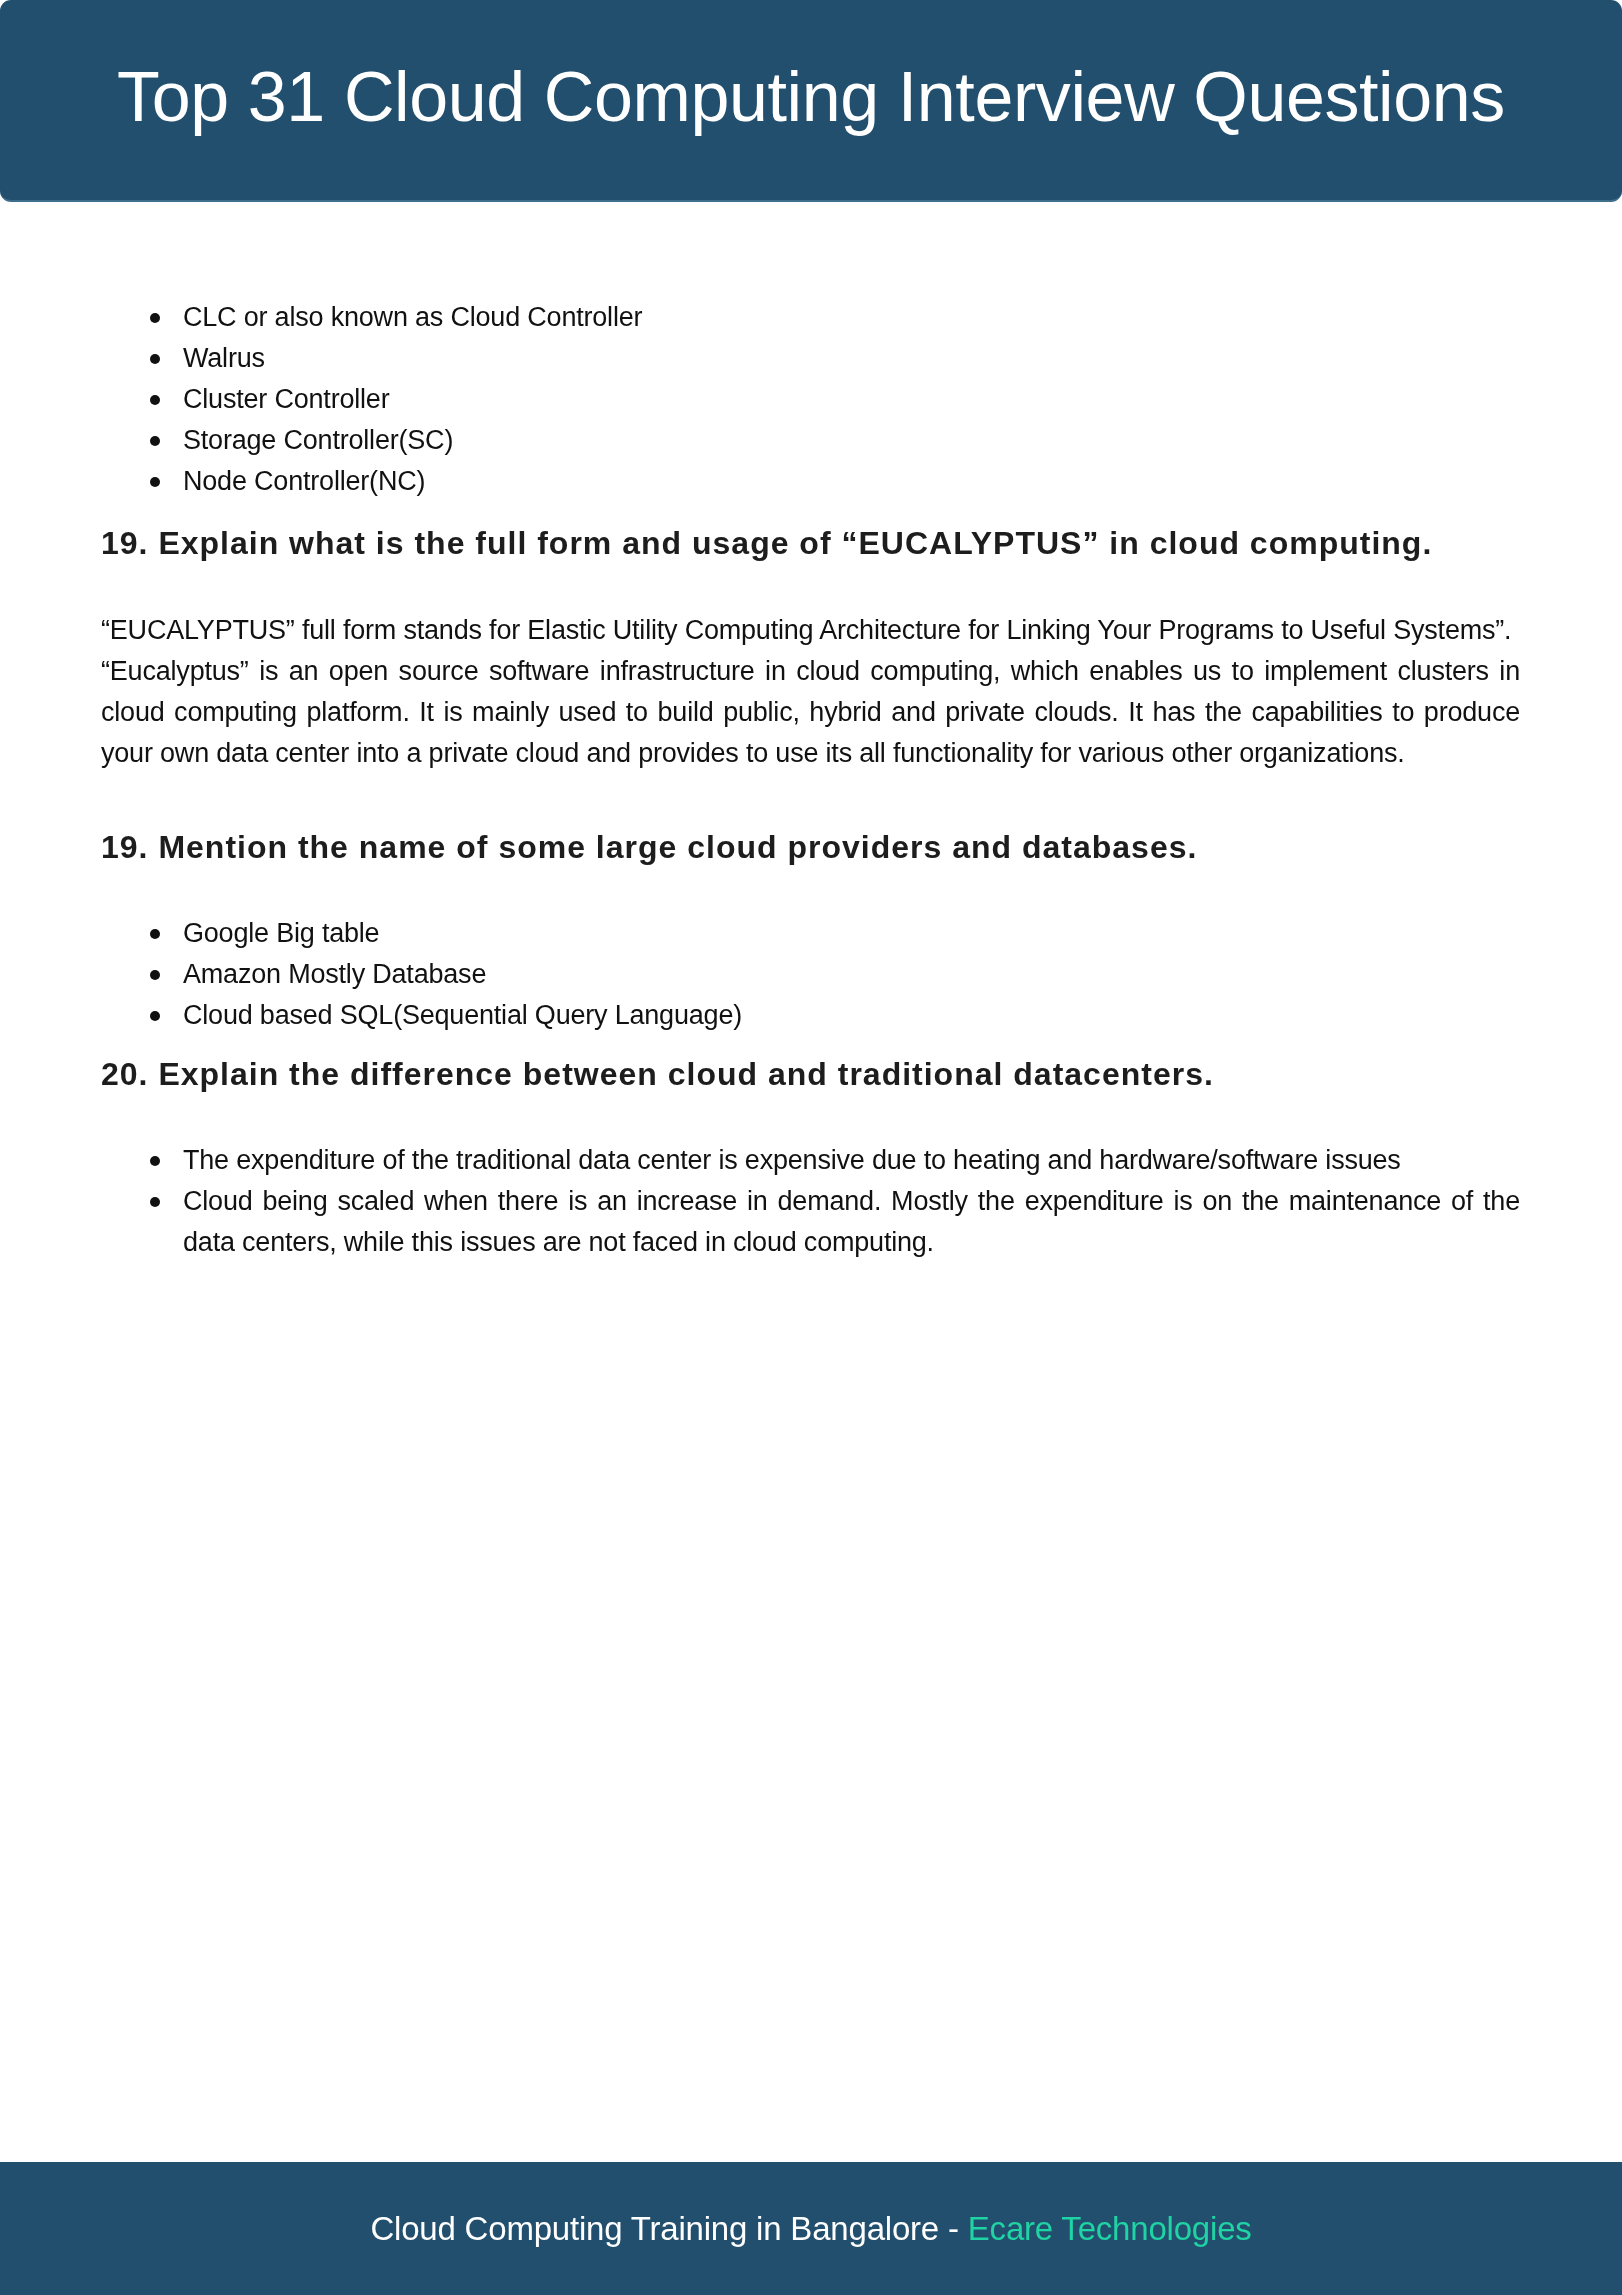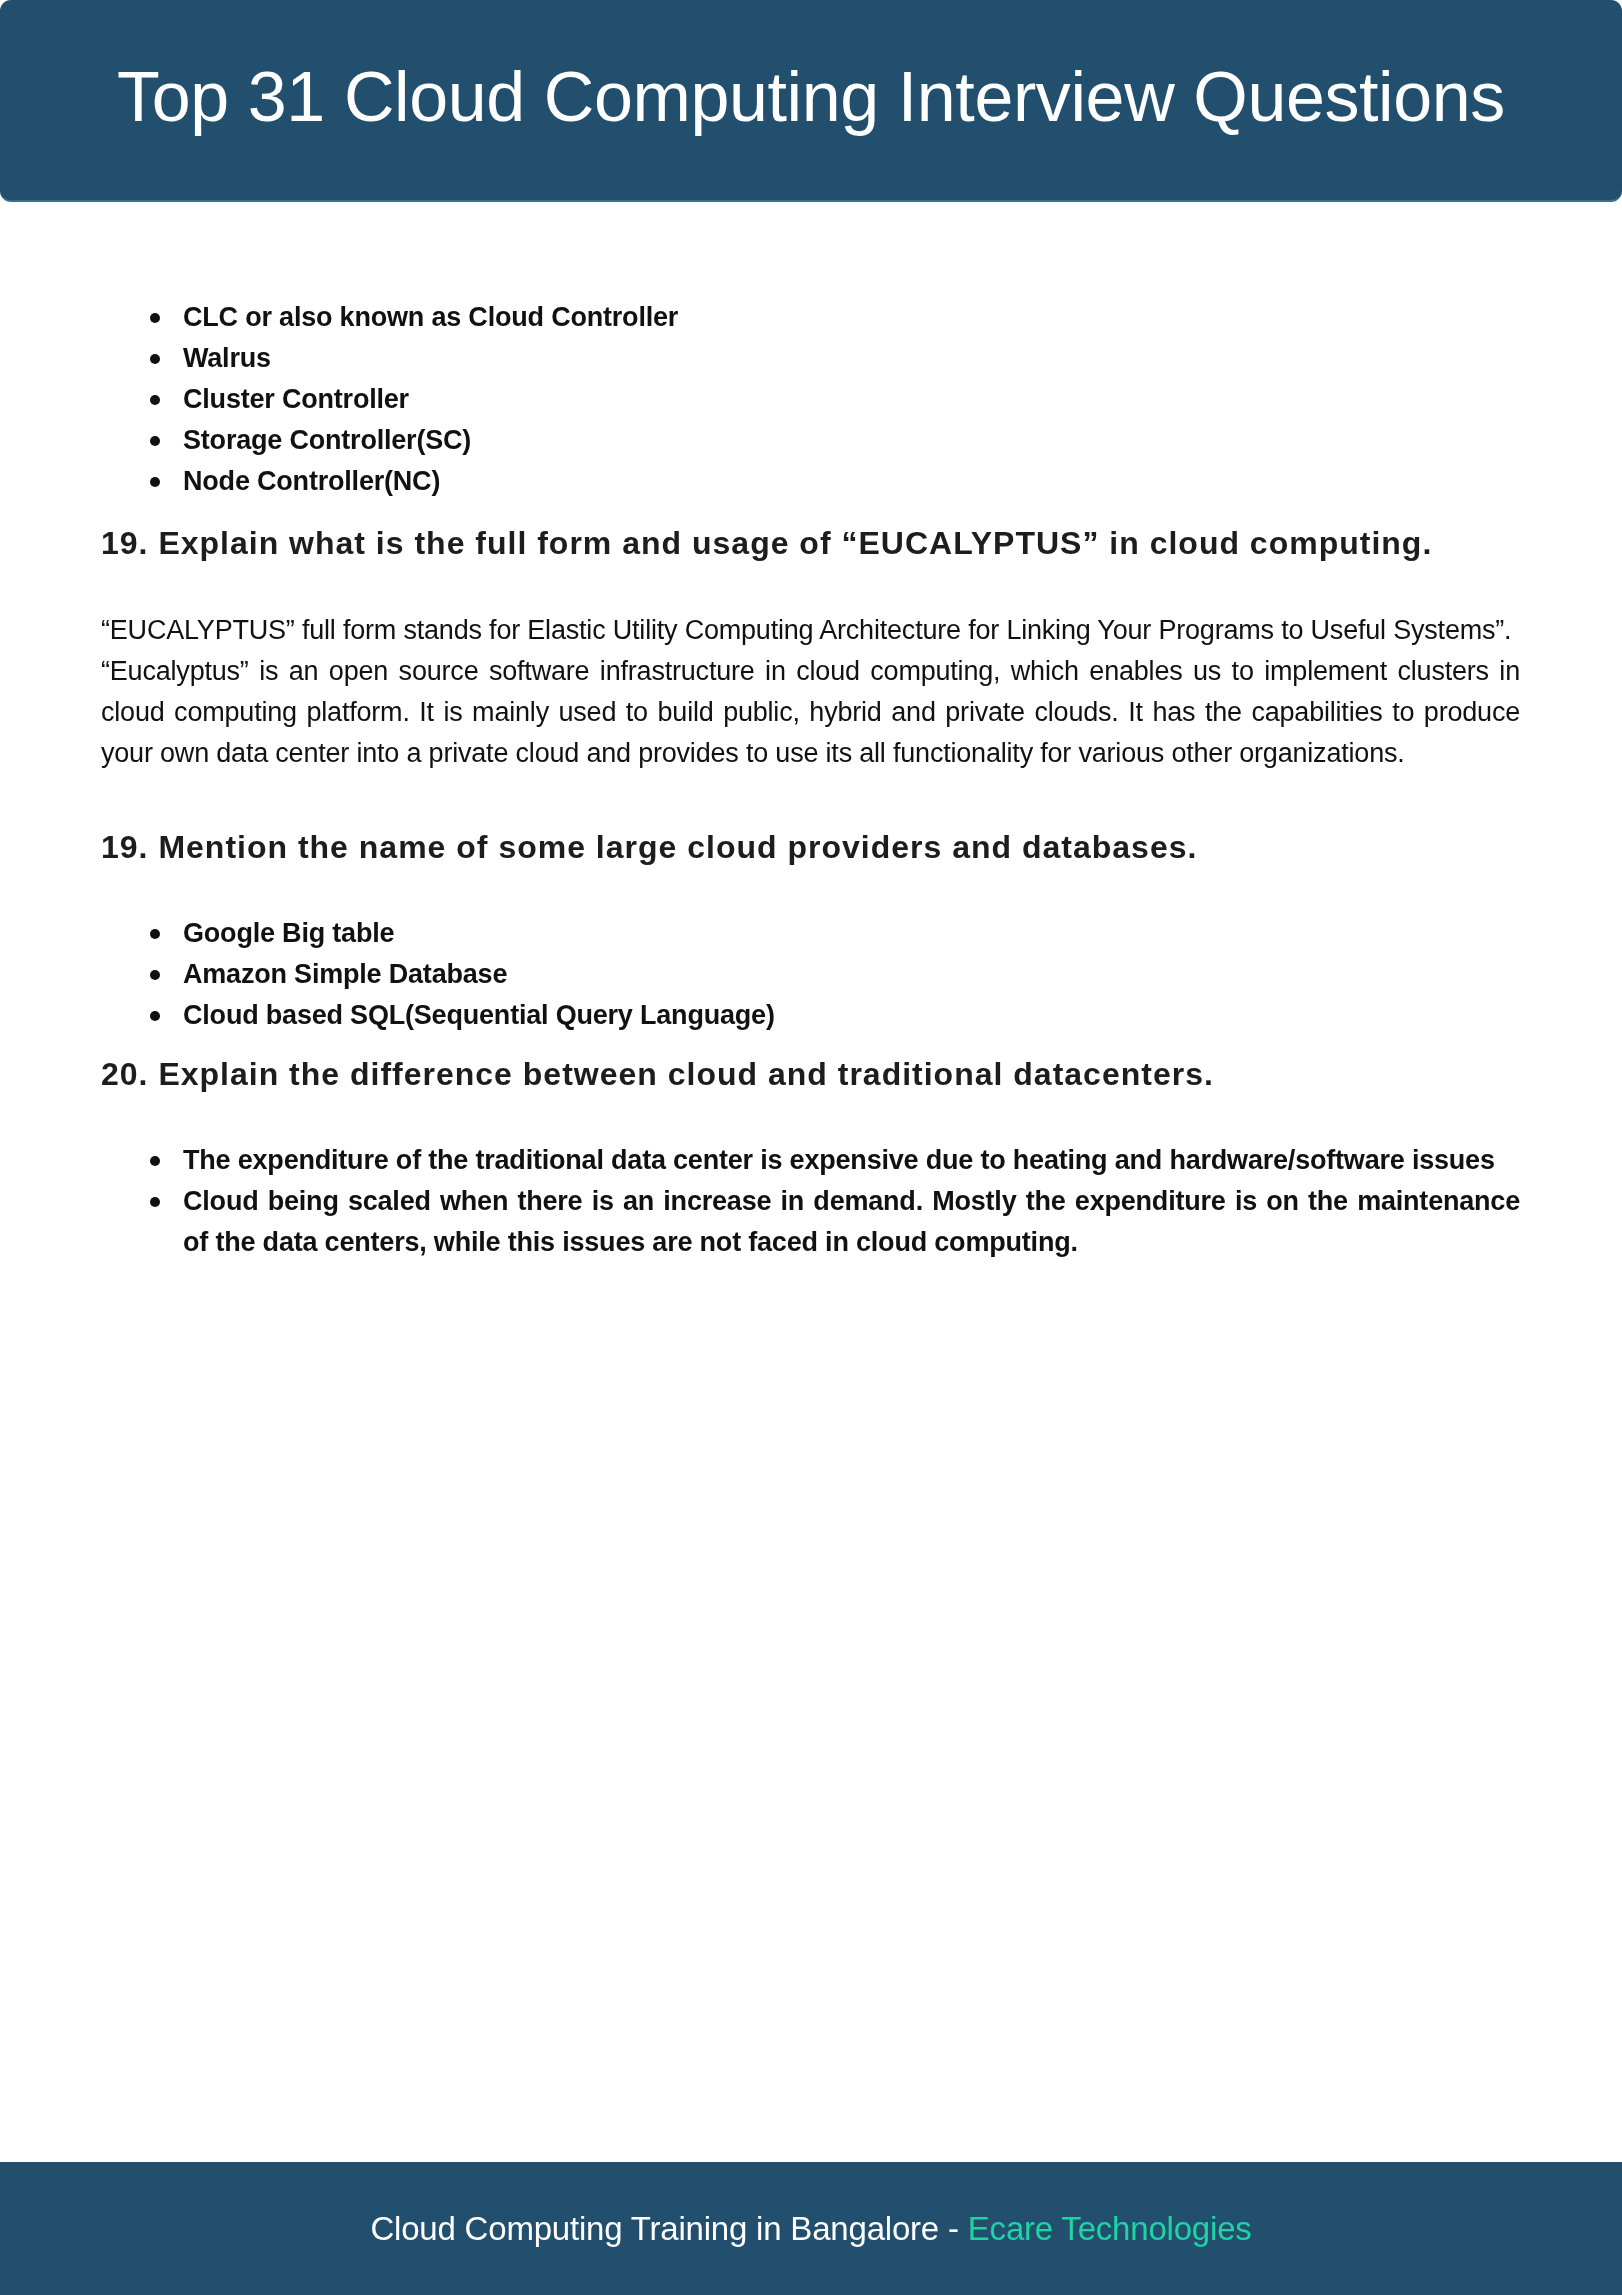--- a/index.html
+++ b/index.html
@@ -25,21 +25,21 @@
     margin: 0; font-size: 32px; font-weight: bold; color: #1d1d1d;
     letter-spacing: 1px; line-height: 51px;
   }
   .q-heading.justify { text-align: justify; text-align-last: left; }
   .text {
     margin: 0; font-size: 27px; line-height: 41px; color: #111;
     letter-spacing: -0.2px;
   }
   .text.justify { text-align: justify; }
   ul.bullets {
-    margin: 0; padding: 0; list-style: none; font-weight: bold;
+    margin: 0; padding: 0; list-style: none;
   }
   ul.bullets li {
     position: relative; padding-left: 82px;
     font-size: 27px; line-height: 41px; color: #111; letter-spacing: -0.2px;
   }
   ul.bullets li .dot {
     position: absolute; left: 49px; top: 16px; width: 10.3px; height: 10.3px;
     border-radius: 50%; background: #111;
   }
   .footer {
@@ -72,21 +72,21 @@
   <section style="margin-top:16px">
     <h2 class="q-heading justify">19. Explain what is the full form and usage of “EUCALYPTUS” in cloud computing.</h2>
     <p class="text justify" style="margin-top:41px">“EUCALYPTUS” full form stands for Elastic Utility Computing Architecture for Linking Your Programs to Useful Systems”.</p>
     <p class="text justify">“Eucalyptus” is an open source software infrastructure in cloud computing, which enables us to implement clusters  in cloud computing platform. It is mainly used to build public, hybrid and private clouds. It has the capabilities to produce your own data center into a private cloud and provides to use its all functionality for various other organizations.</p>
   </section>
 
   <section style="margin-top:48px">
     <h2 class="q-heading">19. Mention the name of some large cloud providers and databases.</h2>
     <ul class="bullets" style="margin-top:40px">
       <li><span class="dot"></span><span>Google Big table</span></li>
-      <li><span class="dot"></span><span>Amazon Simple Database</span></li>
+      <li><span class="dot"></span><span>Amazon Mostly Database</span></li>
       <li><span class="dot"></span><span>Cloud based SQL(Sequential Query Language)</span></li>
     </ul>
   </section>
 
   <section style="margin-top:12.7px">
     <h2 class="q-heading">20. Explain the difference between cloud and traditional datacenters.</h2>
     <ul class="bullets" style="margin-top:40px">
       <li><span class="dot"></span><span>The expenditure of the traditional data center is expensive due to heating and hardware/software issues</span></li>
       <li style="text-align:justify"><span class="dot"></span><span>Cloud being scaled when there is an increase in demand. Mostly the expenditure is on the maintenance of the data centers, while this issues are not faced in cloud computing.</span></li>
     </ul>

